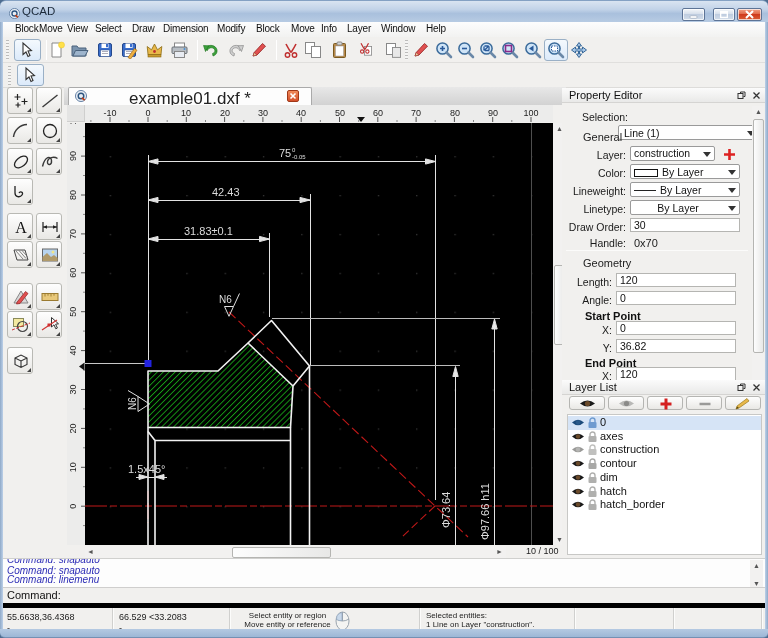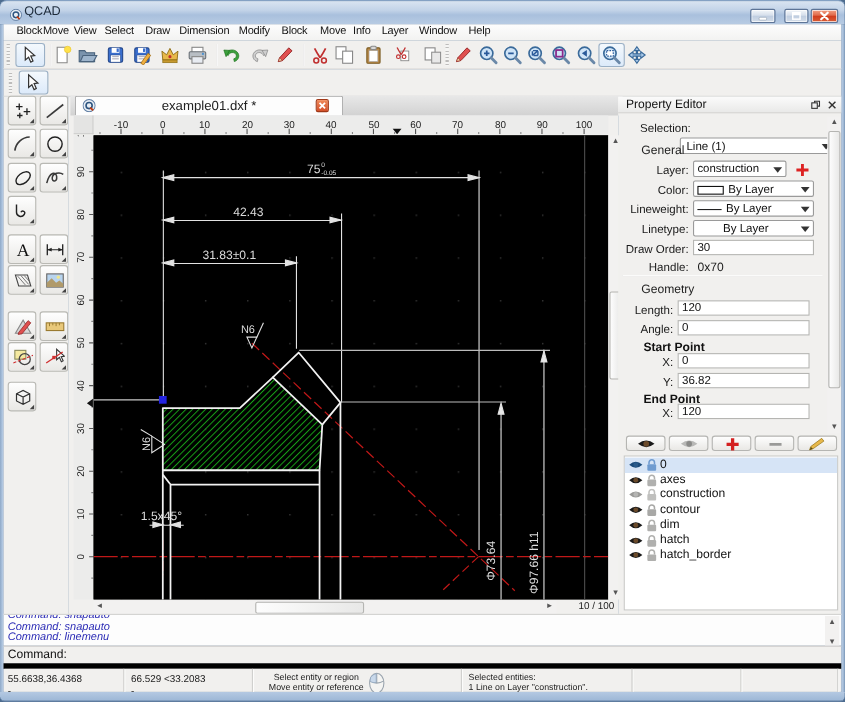--- a/index.html
+++ b/index.html
@@ -25,21 +25,21 @@
 .tbtn-sel{position:absolute;border:1px solid #9ab0c6;border-radius:3px;background:linear-gradient(#f4f9fd,#dceafa)}
 .sep{position:absolute;width:1px;background:#cfcecd;border-right:1px solid #fff}
 .handle{position:absolute;width:3px;background:repeating-linear-gradient(#bdbcbb 0 1px,#f5f5f4 1px 3px)}
 
 #palette{left:3px;top:88px;width:59px;height:471px;background:#f1f0ee}
 .pbtn{position:absolute;width:26px;height:27px;border:1px solid #b9b9b4;border-radius:3px;background:linear-gradient(#fefefe,#e9e8e5)}
 .pbtn svg{position:absolute;left:0;top:0}
 .cornertri{position:absolute;right:1px;bottom:1px;width:0;height:0;border-left:4px solid transparent;border-bottom:4px solid #444}
 
 #tabbar{left:64px;top:87px;width:502px;height:18px;background:linear-gradient(#e8e8e8,#d2d2d2)}
-#tab{position:absolute;left:4px;top:0px;width:244px;height:18px;background:#fdfdfd;border:1px solid #aaa;border-bottom:none;border-radius:2px 2px 0 0;font-size:12px}
+#tab{position:absolute;left:4px;top:0px;width:244px;height:18px;background:#fdfdfd;border:1px solid #aaa;border-bottom:none;border-radius:2px 2px 0 0;font-size:17px}
 #hruler{left:85px;top:105px;width:468px;height:17px;background:#ececeb}
 #vruler{left:67px;top:123px;width:18px;height:422px;background:#ececeb}
 #rcorner{left:67px;top:105px;width:18px;height:17px;background:#e4e4e3;border-right:1px solid #cfcfce;border-bottom:1px solid #cfcfce}
 #canvas{left:85px;top:123px;width:468px;height:422px;background:#000}
 
 #vsb{left:553px;top:123px;width:13px;height:422px;background:#f2f1f0}
 #hsb{left:85px;top:546px;width:421px;height:13px;background:#f2f1f0}
 .sbthumb{position:absolute;background:linear-gradient(90deg,#fdfdfd,#e8e8e7);border:1px solid #b5b5b2;border-radius:2px}
 .sbbtn{position:absolute;font-size:7px;color:#555;text-align:center}
 #pageind{left:506px;top:546px;width:60px;height:13px;font-size:9px;color:#222;text-align:right}
@@ -574,20 +574,30 @@
 <div class="lbl" style="left:0;top:254px;width:50px">Y:</div>
 <div class="field" style="left:54px;top:251px;width:120px">36.82</div>
 <div class="boldlbl" style="left:23px;top:269px">End Point</div>
 <div class="lbl" style="left:0;top:282px;width:50px">X:</div>
 <div class="field" style="left:54px;top:279px;width:120px">120</div>
 <div class="abs" style="left:190px;top:18px;width:12px;height:288px;background:#f2f1f0">
 <div class="sbbtn" style="left:1px;top:2px;width:11px">▲</div>
 <div class="sbbtn" style="left:1px;bottom:2px;width:11px">▼</div>
 <div class="sbthumb" style="left:1px;top:13px;width:11px;height:234px"></div>
 </div>
+<div class="phead" style="top:292px">
+        <span class="t">Layer List</span>
+<svg class="pico" style="left:175px" viewBox="0 0 9 9">
+          <rect x="1" y="2.5" width="5" height="5" fill="none" stroke="#333"></rect>
+          <path d="M3.5 2.5v-1.5h4.5v4.5h-1.5" fill="none" stroke="#333"></path>
+        </svg>
+<svg class="pico" style="left:190px" viewBox="0 0 9 9">
+          <path d="M1.5 1.5l6 6M7.5 1.5l-6 6" stroke="#333" stroke-width="1.3"></path>
+        </svg>
+</div>
 <div class="lbtn" style="left:7px;top:308px">
         <svg style="position:absolute;left:9px;top:1px" width="17" height="11" viewBox="0 0 17 11">
           <path d="M1 5.5 Q8.5 -0.5 16 5.5 Q8.5 11.5 1 5.5Z" fill="#1a1a1a"></path>
           <circle cx="8.5" cy="5.5" r="2.6" fill="#6a4a2a"></circle>
         </svg>
       </div>
 <div class="lbtn" style="left:46px;top:308px">
         <svg style="position:absolute;left:9px;top:1px" width="17" height="11" viewBox="0 0 17 11">
           <path d="M1 5.5 Q8.5 -0.5 16 5.5 Q8.5 11.5 1 5.5Z" fill="#b8b8b6"></path>
           <circle cx="8.5" cy="5.5" r="2.6" fill="#8a8a88"></circle>

